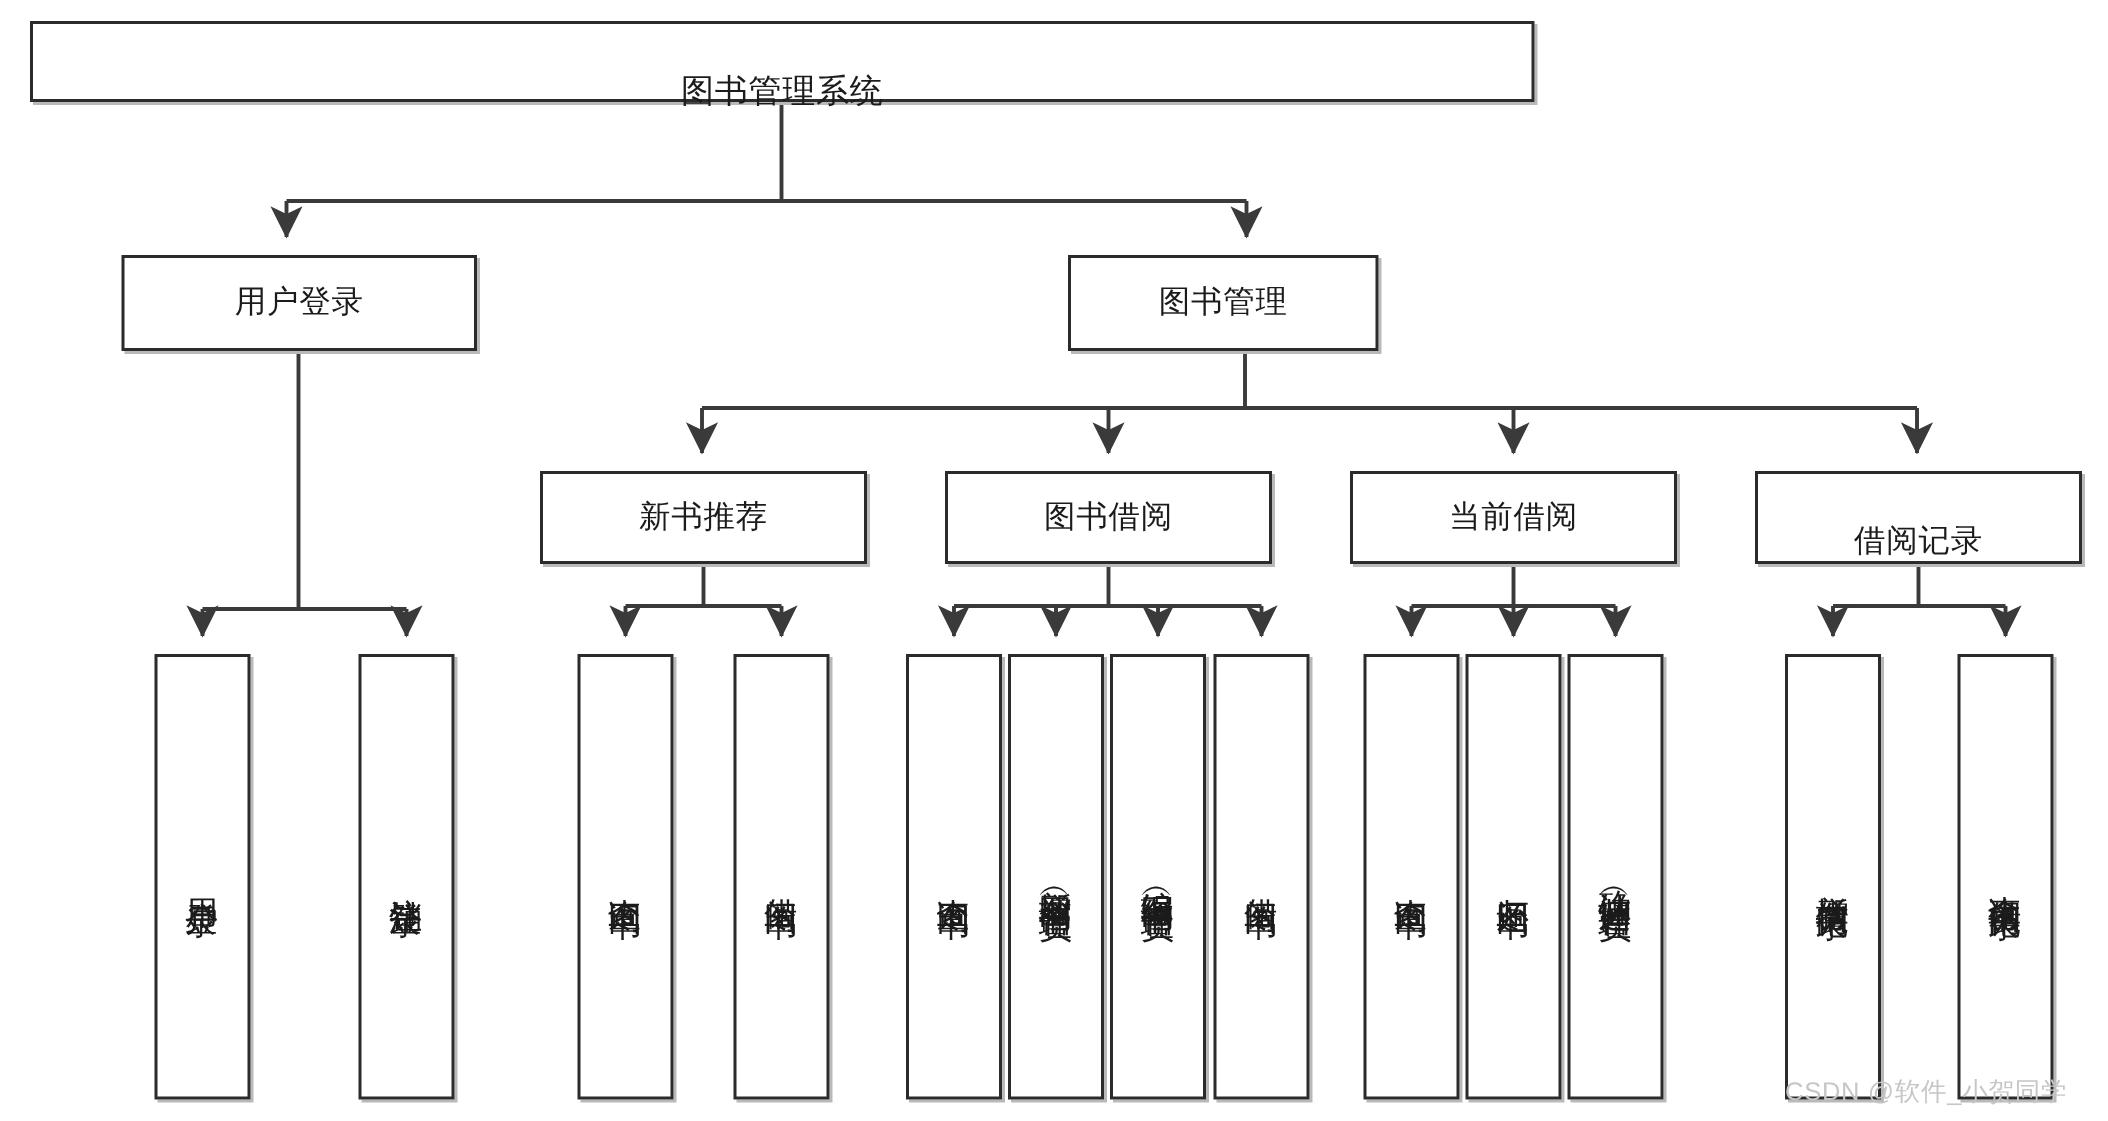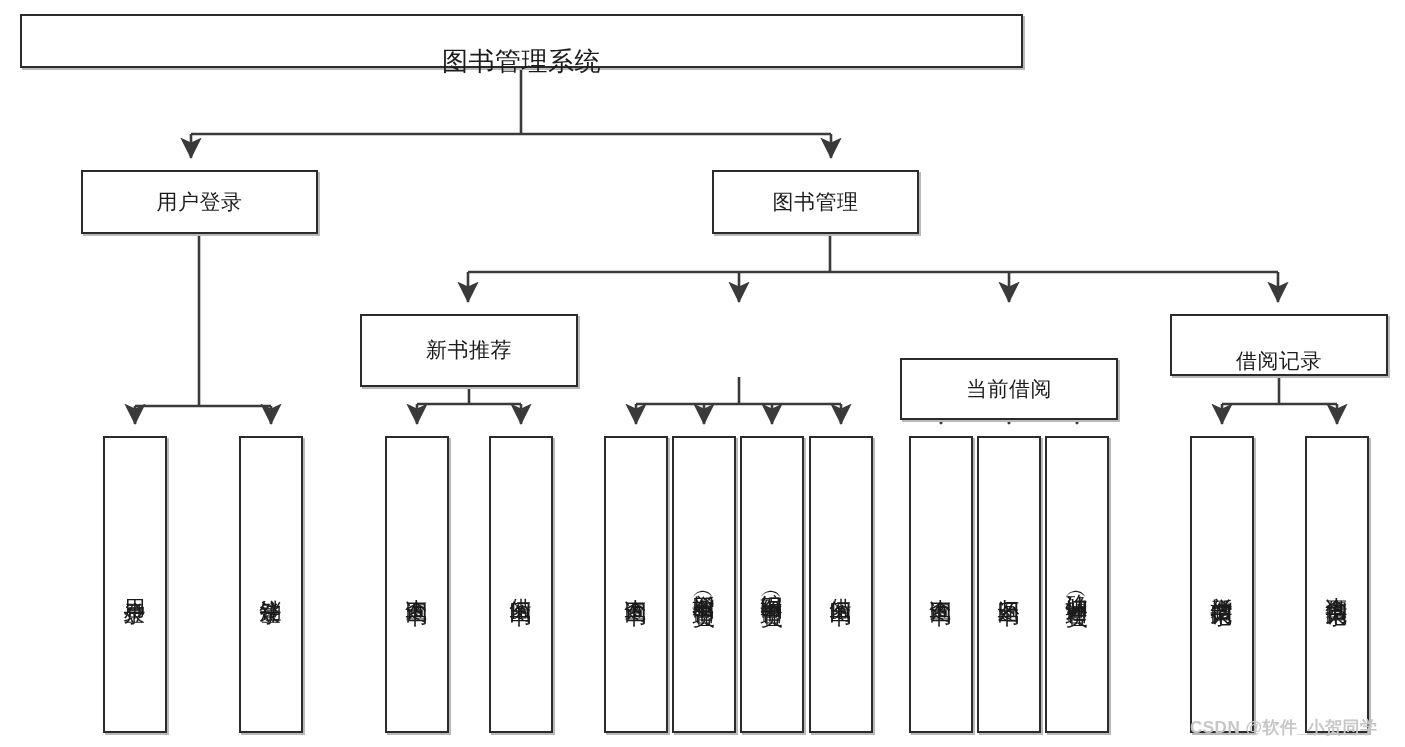--- a/index.html
+++ b/index.html
@@ -42,21 +42,21 @@
     display: block;
     text-align: center;
     line-height: 1.18;
     letter-spacing: 0.5px;
   }
   
   .node.horiz .label {
     font-size: 21px;
   }
   .node.root .label {
-    font-size: 26px;
+    font-size: 22px;
     margin-top: 40px;
   }
   
   .node.vert {
     padding: 8px 2px;
     align-items: center;
     justify-content: center;
   }
   .node.vert .label {
     writing-mode: vertical-rl;
@@ -69,21 +69,20 @@
   }
   #watermark {
     position: absolute;
     left: 1190px;
     top: 716px;
     font-size: 17px;
     color: #c6c6c6;
     letter-spacing: 0.5px;
     white-space: nowrap;
     user-select: none;
-    font-weight: bold;
   }
 </style>
 </head>
 <body>
 
 <div id="canvas">
 
   <svg id="wires" viewBox="0 0 1405 747">
     <defs>
       <marker id="arrow" viewBox="0 0 12 12" refX="10.5" refY="6" markerWidth="9" markerHeight="9" orient="auto-start-reverse">
@@ -139,26 +138,29 @@
   </div>
 
   <div class="node horiz shadowed" style="left:81px; top:170px; width:237px; height:64px;">
     <span class="label">用户登录</span>
   </div>
 
   <div class="node horiz shadowed" style="left:712px; top:170px; width:207px; height:64px;">
     <span class="label">图书管理</span>
   </div>
 
-  <div class="node horiz shadowed" style="left:360px; top:314px; width:218px; height:73px;">
+  <div class="node horiz shadowed" style="left:360px; top:314px; width:218px; height:62px;">
     <span class="label">新书推荐</span>
   </div>
 
-
-  <div class="node horiz shadowed" style="left:900px; top:314px; width:218px; height:62px;margin-top:44px;">
+  <div class="node horiz shadowed" style="left:630px; top:314px; width:218px; height:62px;">
+    <span class="label">图书借阅</span>
+  </div>
+
+  <div class="node horiz shadowed" style="left:900px; top:314px; width:218px; height:62px;">
     <span class="label">当前借阅</span>
   </div>
 
   <div class="node horiz shadowed" style="left:1170px; top:314px; width:218px; height:62px;align-items:flex-end;">
     <span class="label">借阅记录</span>
   </div>
 
   <div class="node vert shadowed" style="left:103px; top:436px; width:64px; height:297px;">
     <span class="label">用户登录</span>
   </div>

